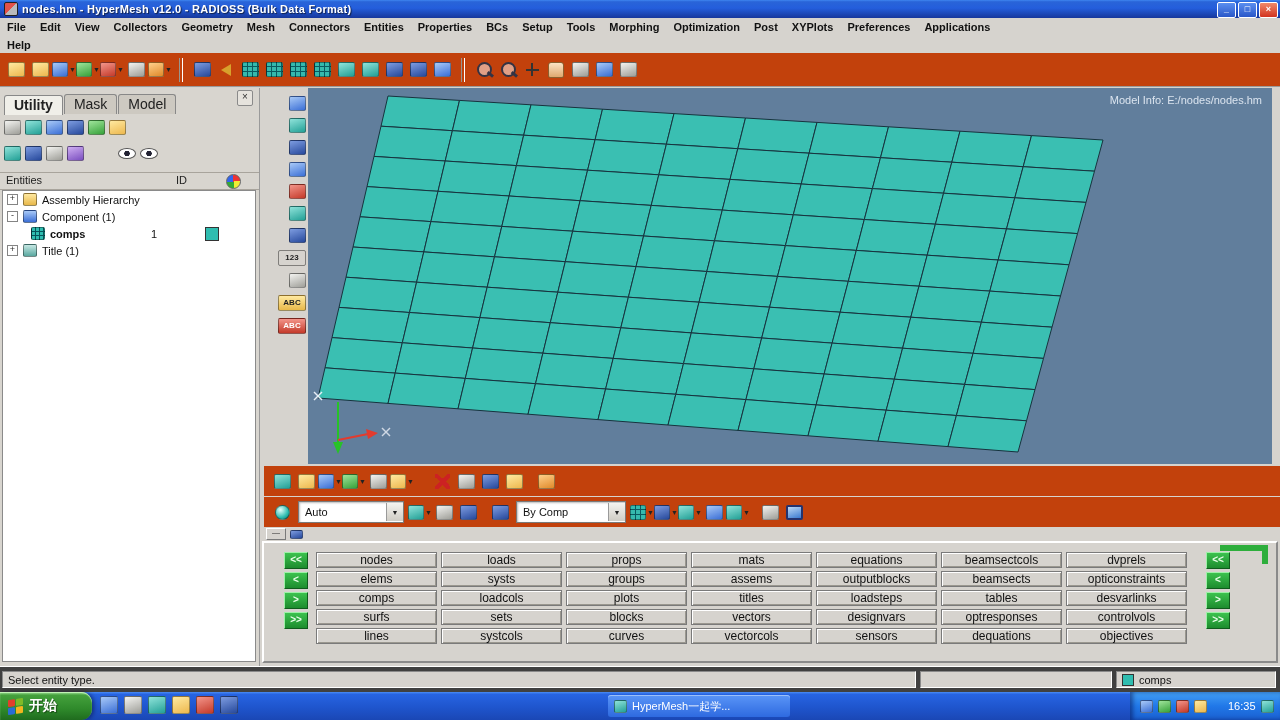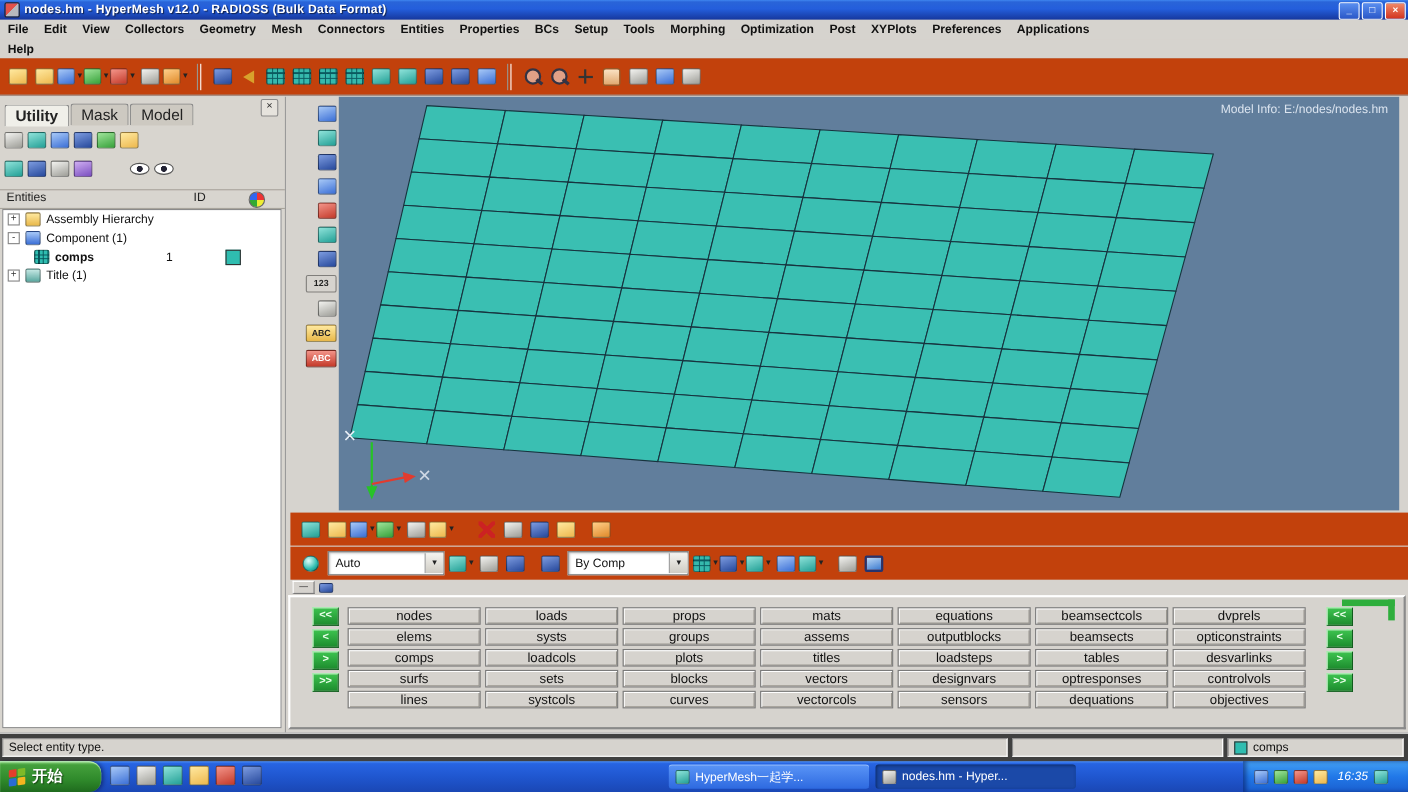--- a/index.html
+++ b/index.html
@@ -146,21 +146,21 @@
     background:linear-gradient(#5a95f7,#2e6ae0);box-shadow:inset 0 1px 0 #9cc0fa;
     color:#fff;font-size:11px;display:flex;align-items:center;gap:5px;padding:0 6px;box-sizing:border-box;
     overflow:hidden;white-space:nowrap;}
   .task.active{background:#1b49a8;box-shadow:inset 1px 1px 3px #0c2a66;}
   .task .tl{width:13px;height:13px;flex:0 0 auto;}
   .tray{position:absolute;right:0;top:0;height:28px;width:150px;
     background:linear-gradient(180deg,#43a0f5 0%,#2178e8 50%,#1a5fd0 100%);
     box-shadow:inset 3px 0 4px rgba(0,0,60,.45);
     display:flex;align-items:center;gap:5px;padding-left:10px;box-sizing:border-box;}
   .tray .tl{width:13px;height:13px;border-radius:2px;}
-  .tray-time{color:#fff;font-size:11px;margin-left:4px;font-style:italic;}
+  .tray-time{color:#fff;font-size:11px;margin-left:16px;}
 </style>
 </head>
 <body>
 
 <div id="app">
 
   <div class="titlebar">
     <span class="app-ico"></span>
     <span class="title-text">nodes.hm - HyperMesh v12.0 - RADIOSS (Bulk Data Format)</span>
     <span class="win-btns">
@@ -683,24 +683,20 @@
       <i class="tl t-gray"></i>
       <i class="tl t-teal"></i>
       <i class="tl t-folder"></i>
       <i class="tl t-red"></i>
       <i class="tl t-navy"></i>
     </div>
     <div class="task" style="left:608px;">
       <i class="tl t-teal"></i>
       <span>HyperMesh一起学...</span>
     </div>
-    <div class="task active" style="left:796px;">
-      <i class="tl t-gray"></i>
-      <span>nodes.hm - Hyper...</span>
-    </div>
     <div class="tray">
       <i class="tl t-blue"></i>
       <i class="tl t-green"></i>
       <i class="tl t-red"></i>
       <i class="tl t-folder"></i>
       <span class="tray-time">16:35</span>
       <i class="tl t-teal"></i>
     </div>
   </div>
 

